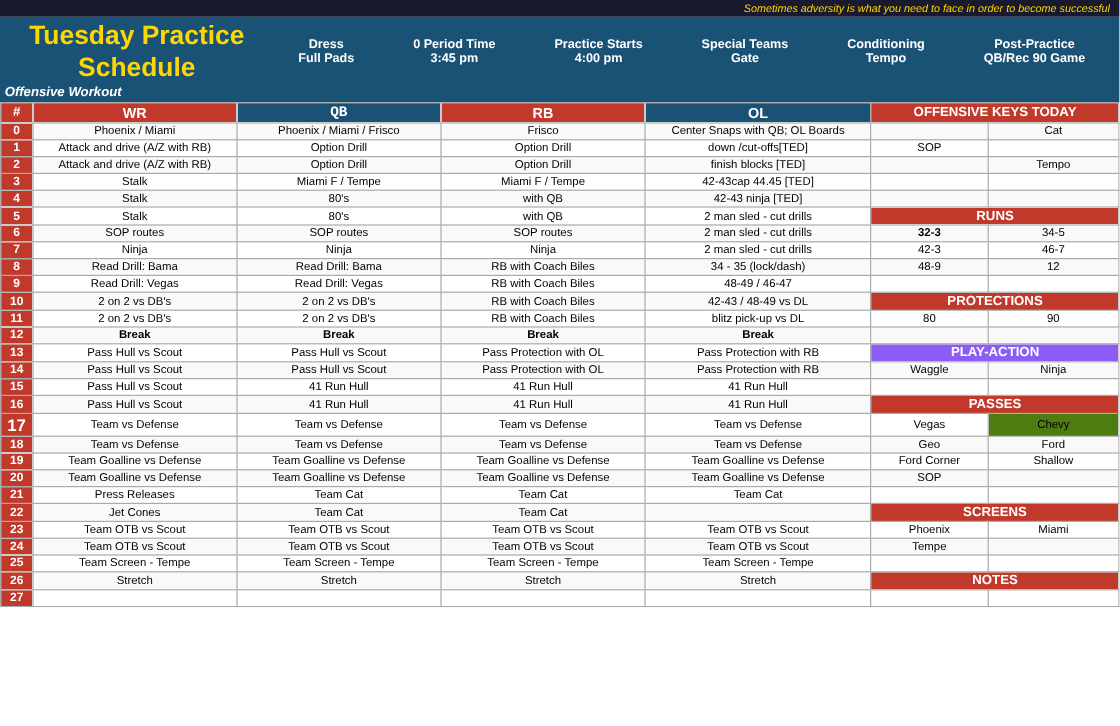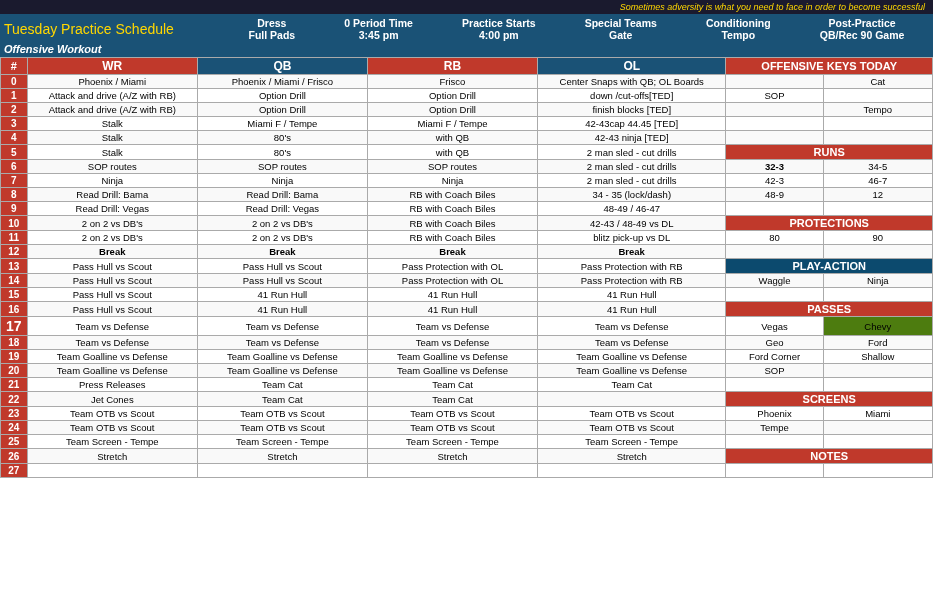--- a/index.html
+++ b/index.html
@@ -25,38 +25,38 @@
       text-align: center;
       padding: 1px 2px;
       white-space: nowrap;
       overflow: hidden;
     }
     
     .col-num { width: 22px; background: #c0392b; color: #fff; font-weight: bold; }
     
     .header-num { background: #c0392b; color: #fff; font-weight: bold; font-size: 11px; }
     .header-wr { background: #c0392b; color: #fff; font-weight: bold; font-size: 12px; }
-    .header-qb { background: #1a5276; color: #fff; font-weight: bold; font-size: 12px; }
+    .header-qb { background: #1a5276; color: #fff; font-weight: bold; font-size: 12px; font-family: Liberation Mono, monospace; }
     .header-rb { background: #c0392b; color: #fff; font-weight: bold; font-size: 12px; }
     .header-ol { background: #1a5276; color: #fff; font-weight: bold; font-size: 12px; }
     .header-right { background: #c0392b; color: #fff; font-weight: bold; font-size: 11px; }
     
     tr:nth-child(even) td { background: #f9f9f9; }
     tr:nth-child(odd) td { background: #fff; }
   </style>
 </head>
 <body>
 
 <div class="top-banner">
   <span>Sometimes adversity is what you need to face in order to become successful</span>
 </div>
 
 <div style="background:#1a5276; padding:3px 4px 0 4px;">
   <div style="display:flex; align-items:center; margin-bottom:2px;">
-    <div style="font-size:14px; font-weight:normal; color:#ffd700; flex:0 0 220px;">Tuesday Practice Schedule</div>
+    <div style="font-size:22px; font-weight:bold; color:#ffd700; flex:0 0 220px;text-align:center;">Tuesday Practice Schedule</div>
     <div style="display:flex; flex:1; color:#fff; font-size:10.5px; font-weight:bold; justify-content:space-around; align-items:center;">
       <div style="text-align:center;">
         <div>Dress</div>
         <div>Full Pads</div>
       </div>
       <div style="text-align:center;">
         <div>0 Period Time</div>
         <div>3:45 pm</div>
       </div>
       <div style="text-align:center;">
@@ -217,21 +217,21 @@
         <td style="background: rgb(249, 249, 249); font-weight: bold;">Break</td>
         <td style="background: rgb(249, 249, 249);"></td>
         <td style="background: rgb(249, 249, 249);"></td>
       </tr>
       <tr>
         <td style="background: rgb(192, 57, 43); color: rgb(255, 255, 255); font-weight: bold; font-size: 10px;">13</td>
         <td style="background: rgb(255, 255, 255);">Pass Hull vs Scout</td>
         <td style="background: rgb(255, 255, 255);">Pass Hull vs Scout</td>
         <td style="background: rgb(255, 255, 255);">Pass Protection with OL</td>
         <td style="background: rgb(255, 255, 255);">Pass Protection with RB</td>
-        <td colspan="2" style="background: #0c4a6e; color: rgb(255, 255, 255); font-weight: bold; font-size: 11px;">PLAY-ACTION</td>
+        <td colspan="2" style="background: #8b5cf6; color: rgb(255, 255, 255); font-weight: bold; font-size: 11px;">PLAY-ACTION</td>
       </tr>
       <tr>
         <td style="background: rgb(192, 57, 43); color: rgb(255, 255, 255); font-weight: bold; font-size: 10px;">14</td>
         <td style="background: rgb(249, 249, 249);">Pass Hull vs Scout</td>
         <td style="background: rgb(249, 249, 249);">Pass Hull vs Scout</td>
         <td style="background: rgb(249, 249, 249);">Pass Protection with OL</td>
         <td style="background: rgb(249, 249, 249);">Pass Protection with RB</td>
         <td style="background: rgb(249, 249, 249);">Waggle</td>
         <td style="background: rgb(249, 249, 249);">Ninja</td>
       </tr>

